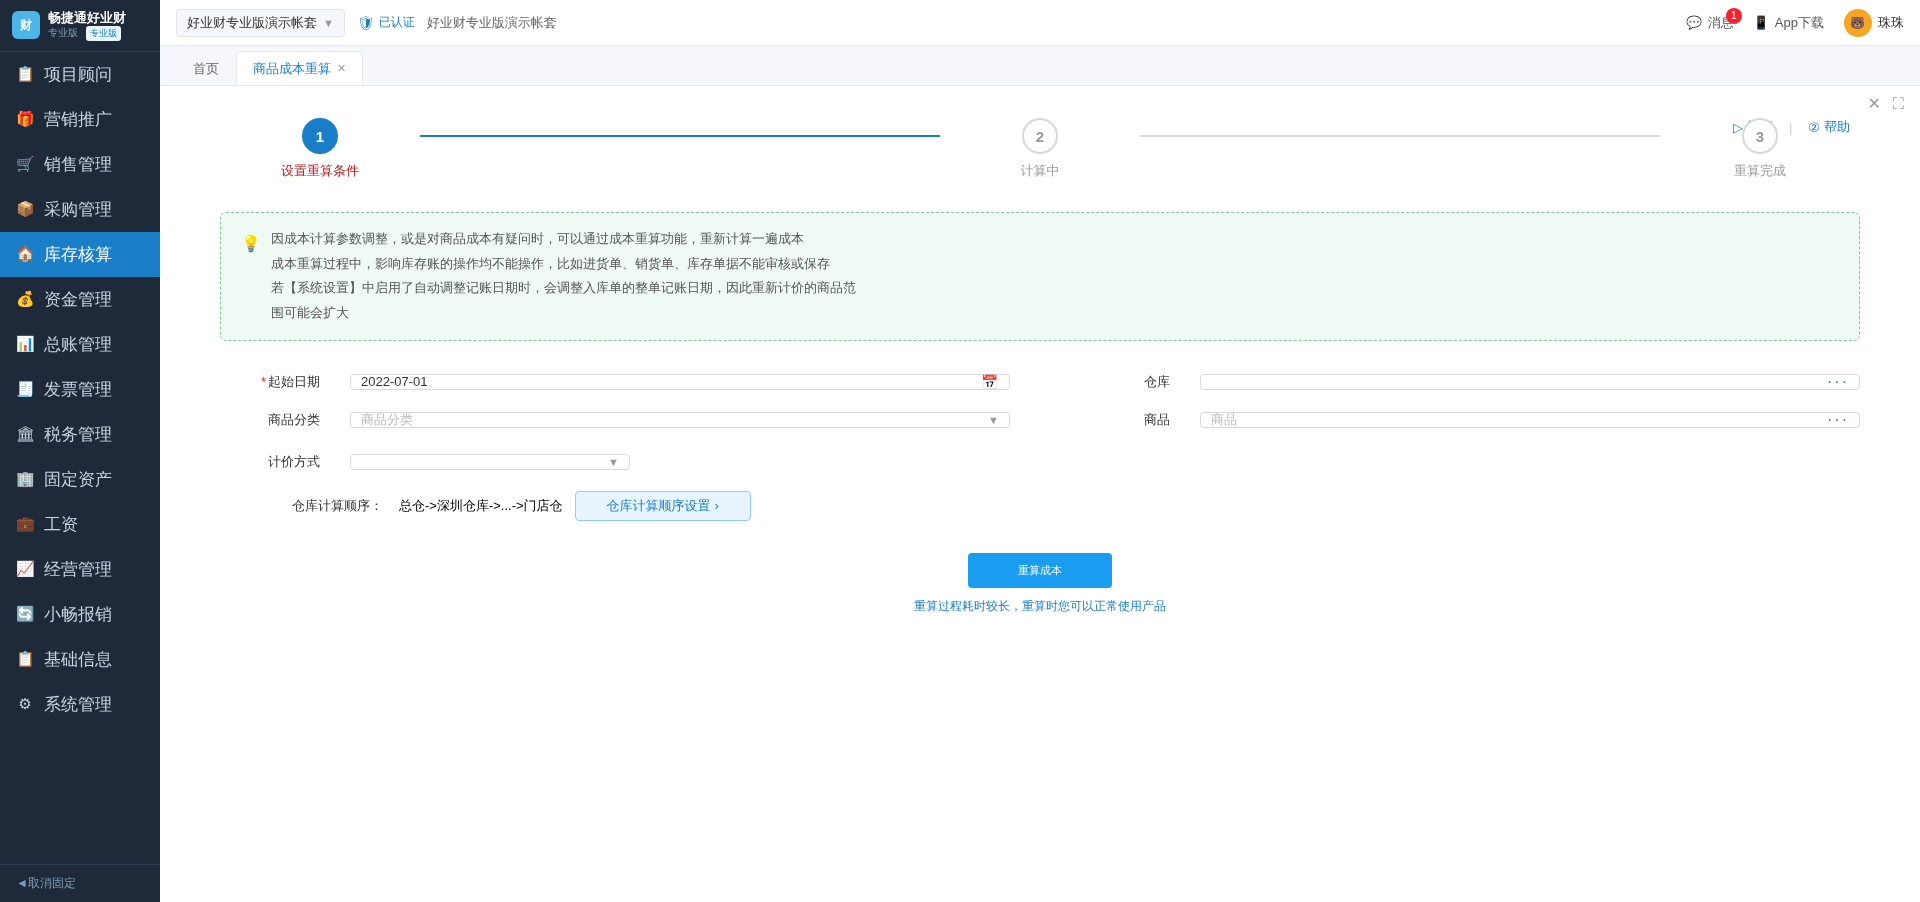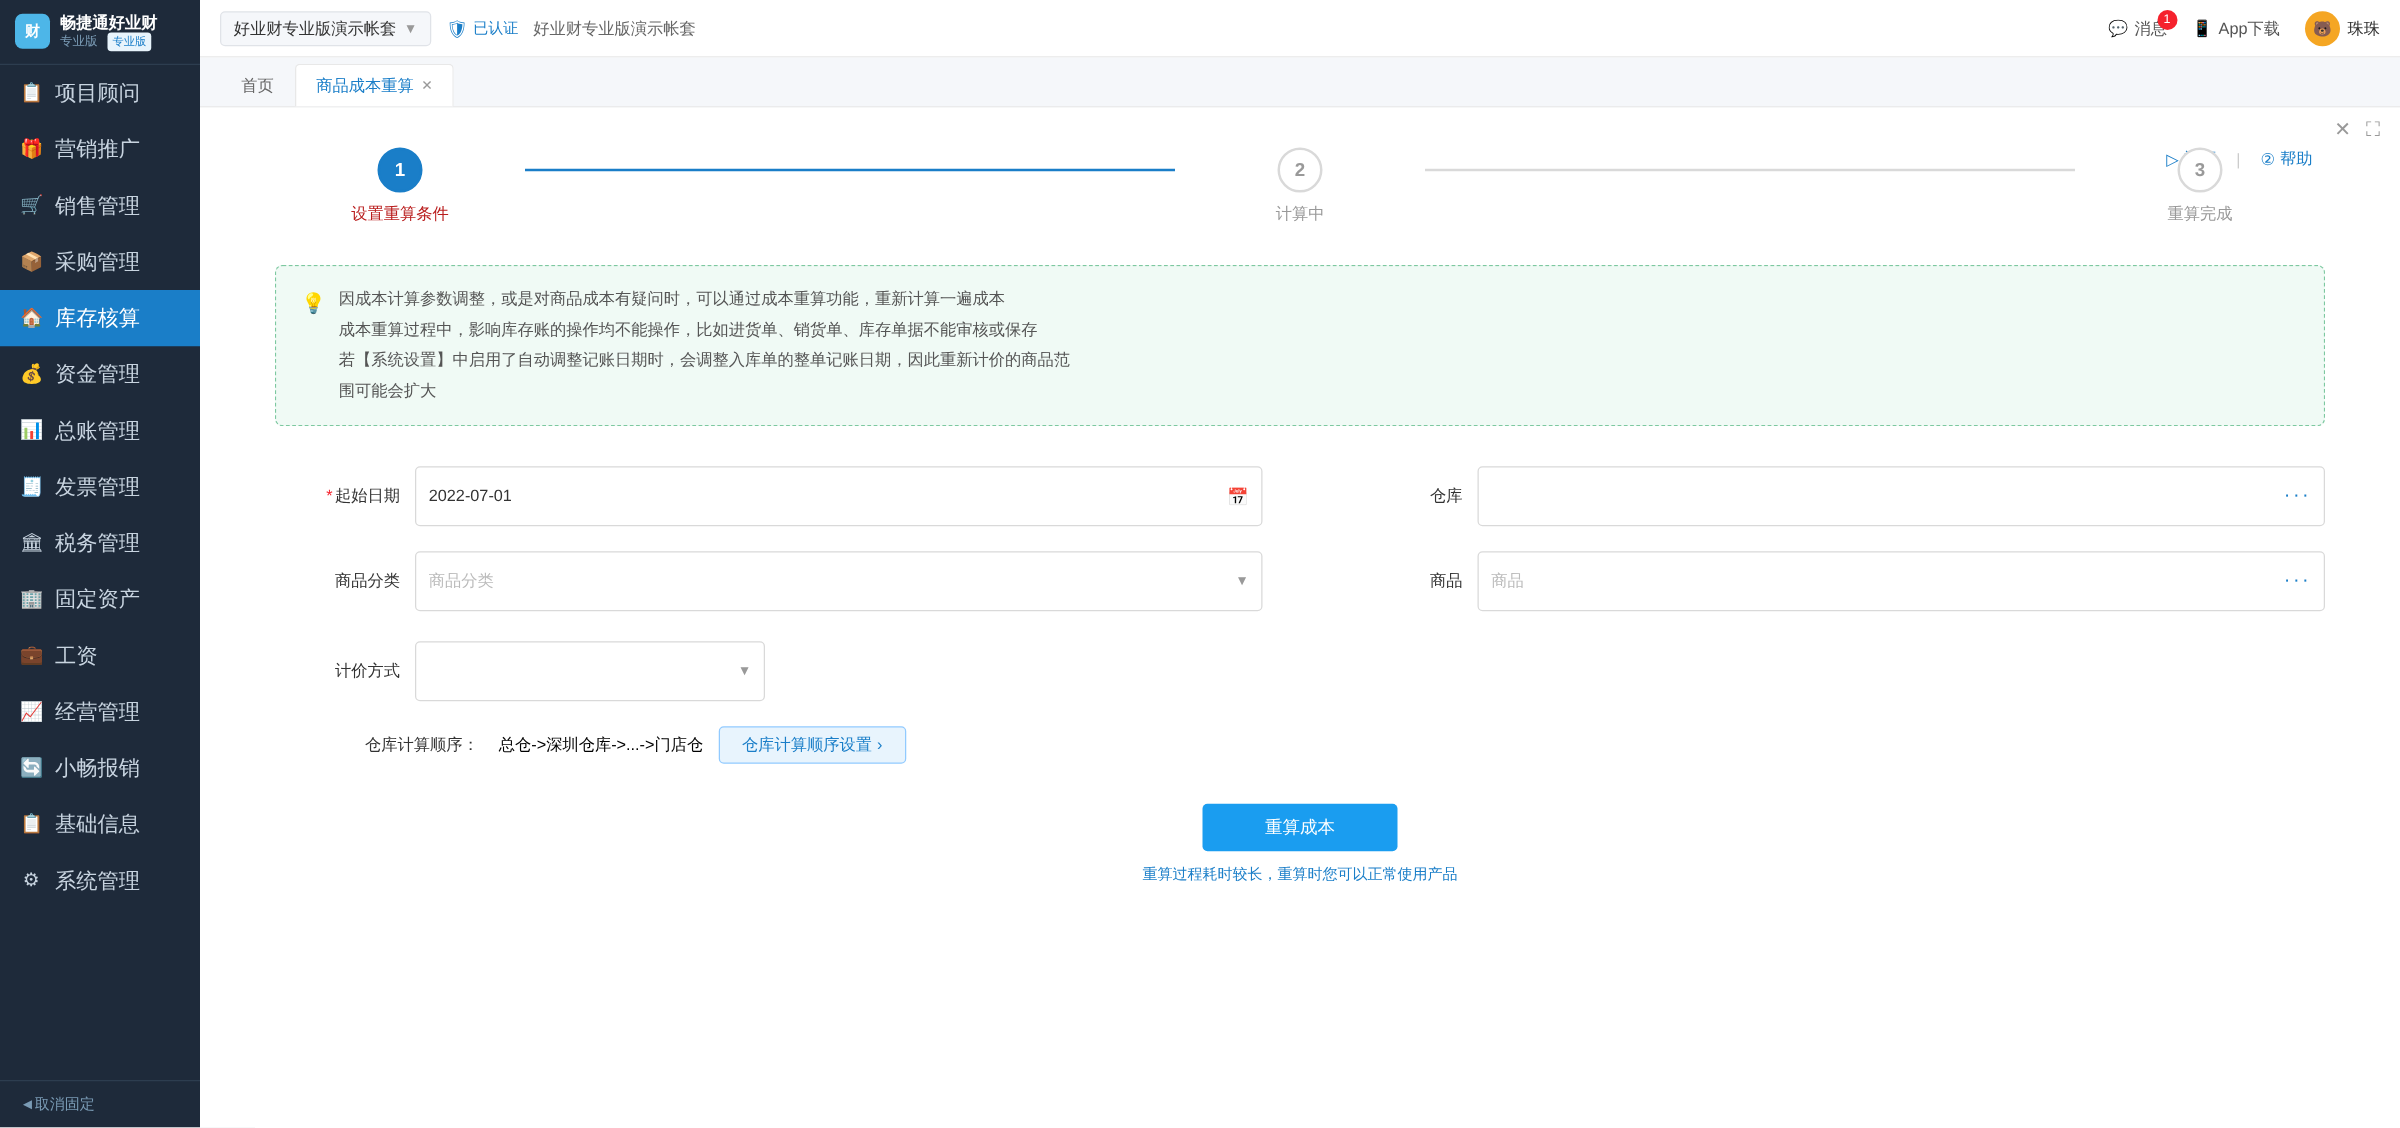--- a/index.html
+++ b/index.html
@@ -188,50 +188,51 @@
       margin-bottom: 24px;
     }
     .form-row {
       display: flex; align-items: center; gap: 12px;
     }
     .form-label {
       font-size: 13px; color: #333; min-width: 60px; text-align: right; flex-shrink: 0; margin-left: 40px;
     }
     .required-star { color: #f5222d; margin-right: 2px; }
     .form-input {
-      flex: 1; height: 48px; border: 1px solid #d9d9d9;
+      flex: 1; height: 16px; border: 1px solid #d9d9d9;
       border-radius: 4px; padding: 0 10px; font-size: 13px; color: #333;
       display: flex; align-items: center; background: #fff;
       position: relative;
+      margin-left: 18px;
     }
     .form-input-text { flex: 1; color: #333; }
     .form-input-placeholder { flex: 1; color: #bbb; }
     .form-input-icon { color: #1a7ec8; font-size: 14px; cursor: pointer; }
     .form-input-arrow { color: #999; font-size: 11px; }
     .form-input-dots { color: #1a7ec8; font-size: 16px; cursor: pointer; letter-spacing: 2px; }
 
     
     .warehouse-row {
       display: flex; align-items: center; gap: 12px;
       margin-bottom: 32px;
     }
     .warehouse-value { font-size: 13px; color: #000000; }
     .warehouse-btn {
       background: #e8f4fd; border: 1px solid #91caff;
-      border-radius: 4px; padding: 5px 18px;
+      border-radius: 4px; padding: 5px 31px;
       color: #1a7ec8; font-size: 13px; cursor: pointer;
       display: flex; align-items: center; gap: 4px;
     }
 
     
     .submit-area { text-align: center; margin-top: 8px; }
     .submit-btn {
       background: #1a9df0; color: #fff;
       border: none; border-radius: 4px;
-      padding: 10px 50px; font-size: 14px; cursor: pointer;
+      padding: 10px 50px; font-size: 11px; cursor: pointer;
       font-family: inherit;
     }
     .submit-hint { font-size: 12px; color: #1a7ec8; margin-top: 10px; }
 
     
     .pricing-row {
       display: flex; align-items: center; gap: 12px;
       margin-bottom: 20px;
     }
   </style>

